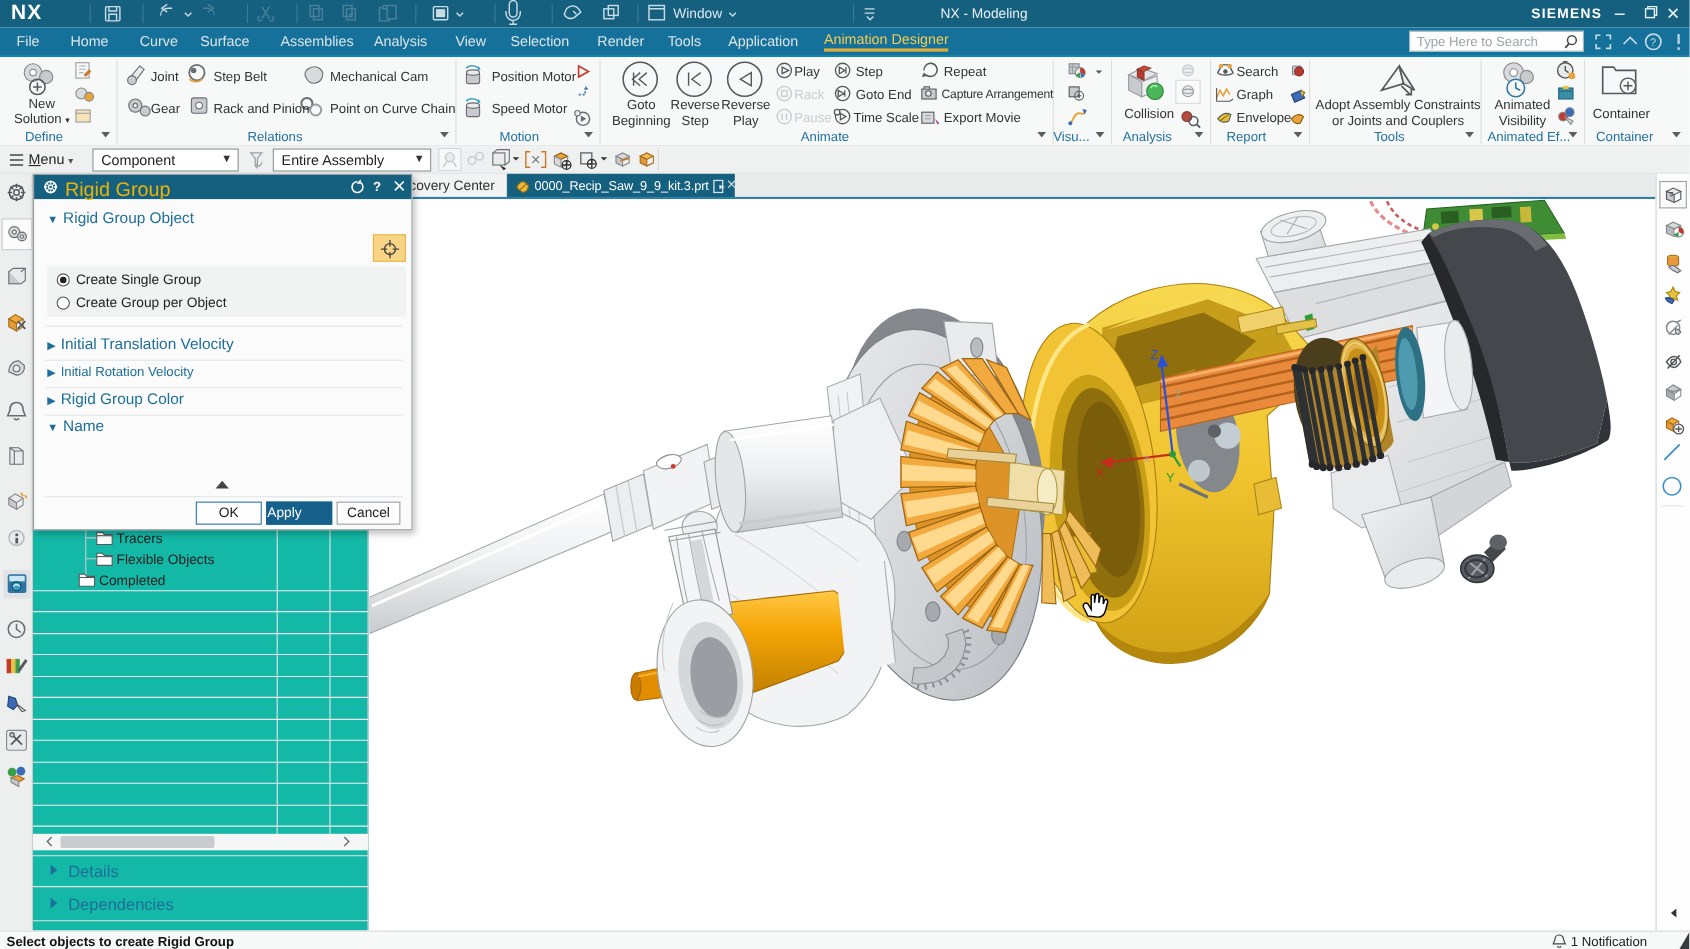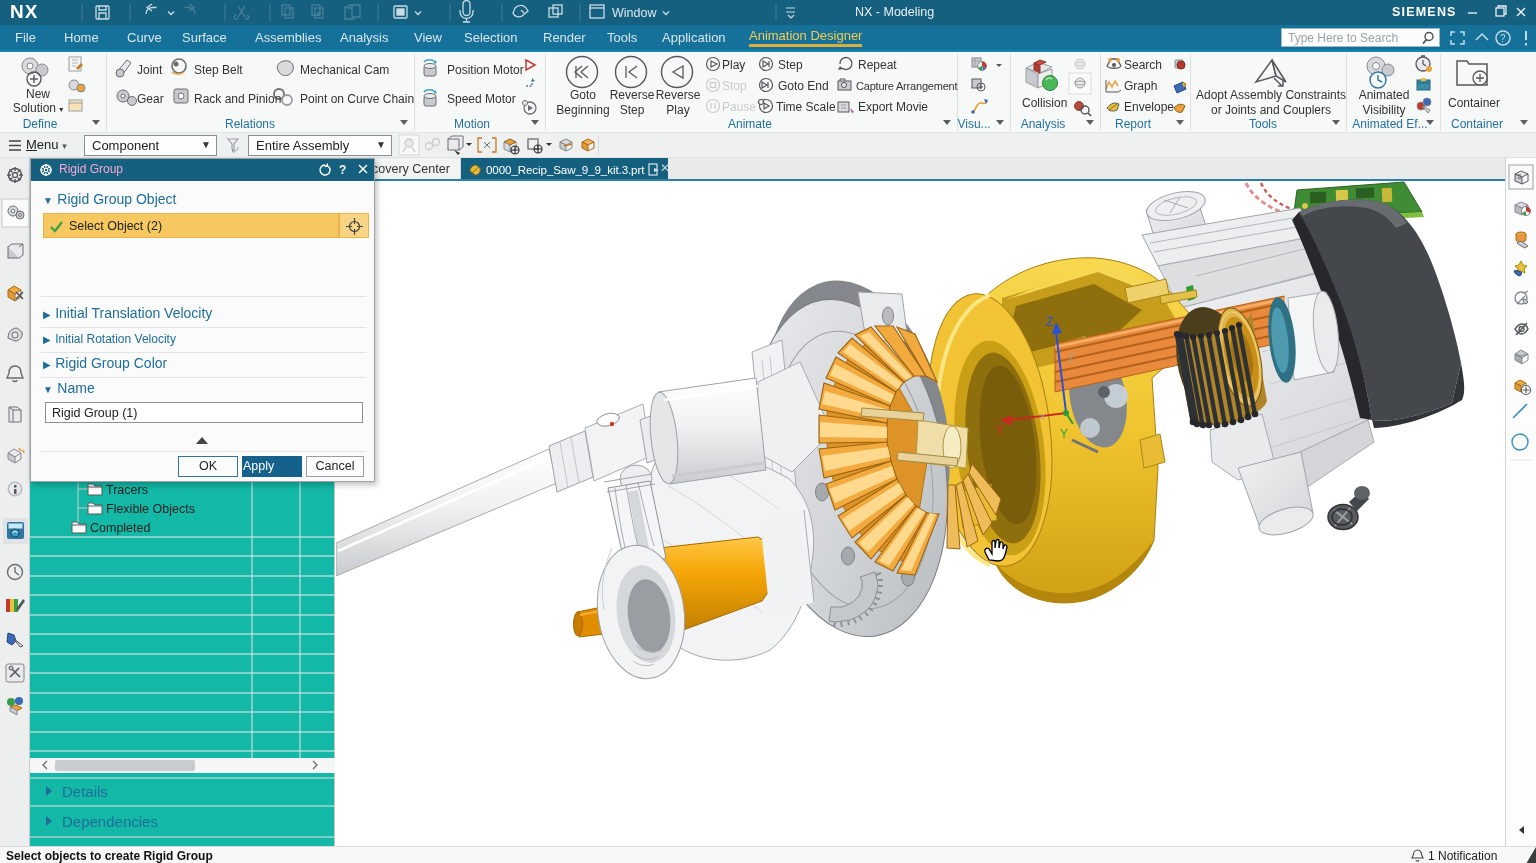--- a/index.html
+++ b/index.html
@@ -213,21 +213,21 @@
         <path d="M217 30l5 3-5 3zM223 30v6"></path>
    <circle cx="221" cy="54" r="6.5"></circle>
         <path d="M219 51l5 3-5 3z"></path>
         <circle cx="216" cy="50" r="2.5" fill="#F7F8F8"></circle>
   </g>
  </svg>
  <div class="ritem" style="left:553px;top:36px;width:60px;text-align:center;line-height:15px;">Goto<br>Beginning</div>
  <div class="ritem" style="left:607px;top:36px;width:50px;text-align:center;line-height:15px;">Reverse<br>Step</div>
  <div class="ritem" style="left:655px;top:36px;width:46px;text-align:center;line-height:15px;">Reverse<br>Play</div>
  <div class="ritem" style="left:722px;top:6px;">Play</div>
- <div class="ritem" style="left:722px;top:27px;color:#C9CCCE;">Stop</div>
+ <div class="ritem" style="left:722px;top:27px;color:#C9CCCE;">Rack</div>
  <div class="ritem" style="left:722px;top:48px;color:#C9CCCE;">Pause</div>
  <div class="ritem" style="left:778px;top:6px;">Step</div>
  <div class="ritem" style="left:778px;top:27px;">Goto End</div>
  <div class="ritem" style="left:776px;top:48px;">Time Scale</div>
  <svg class="abs" style="left:836px;top:4px" width="20" height="62" viewBox="0 0 20 62">
   <path d="M4 8a6 6 0 1 1 2 4" fill="none" stroke="#56595C" stroke-width="1.4"></path>
       <path d="M2 14l2-4 3 3z" fill="#56595C"></path>
   <rect x="2" y="25" width="13" height="9" fill="#C8CACD" stroke="#56595C"></rect>
       <path d="M4 25v-2h5v2" fill="none" stroke="#56595C"></path>
       <circle cx="8" cy="29" r="2.5" fill="#E8EAEB" stroke="#56595C"></circle>
@@ -889,50 +889,52 @@
  <div class="abs" style="left:1428px;top:2px;color:#222;">1 Notification</div>
  <div class="abs" style="left:1526px;top:0px;width:10px;height:17px;background:#3A3D40;clip-path:polygon(100% 0,100% 100%,0 100%);"></div>
 </div>
 <div id="dialog">
  <div class="abs" style="left:0;top:0;width:343px;height:22px;background:#15607F;">
   <svg class="abs" style="left:8px;top:4px" width="14" height="14" viewBox="0 0 14 14">
         <circle cx="7" cy="7" r="5" fill="none" stroke="#fff" stroke-width="1.4"></circle>
         <circle cx="7" cy="7" r="1.8" fill="none" stroke="#fff" stroke-width="1.2"></circle>
         <path d="M7 1v3M7 10v3M1 7h3M10 7h3M3 3l2 2M9 9l2 2M11 3L9 5M5 9l-2 2" stroke="#fff" stroke-width="1.2"></path>
       </svg>
-  <span style="position:absolute;left:28px;top:3px;color:#f9a8d4;font-size:12px;">Rigid Group</span>
+  <span style="position:absolute;left:28px;top:3px;color:#eab308;font-size:18px;">Rigid Group</span>
   <svg class="abs" style="left:286px;top:4px" width="54" height="14" viewBox="0 0 54 14">
    <path d="M8 2a5 5 0 1 0 3 1" fill="none" stroke="#fff" stroke-width="1.4"></path>
         <path d="M11 0v4H7z" fill="#fff"></path>
    <text x="22" y="11" font-size="12" fill="#fff" font-weight="bold">?</text>
    <path d="M42 2l8 8M50 2l-8 8" stroke="#fff" stroke-width="1.5"></path>
   </svg>
  </div>
  <div class="abs" style="left:12px;top:31px;"><span style="color:#1E6E99;font-size:10px;">▼</span>&nbsp;<span class="bluehead" style="font-size:14px;">Rigid Group Object</span></div>
- <div class="abs" style="left:12px;top:54px;width:296px;height:25px;background:#F6C85F;border:1px solid #E8B44A;">
-  <svg class="abs" style="left:5px;top:5px" width="15" height="15" viewBox="0 0 15 15">
-        <path d="M2 8l4 4 7-9" fill="none" stroke="#3AA045" stroke-width="2.2"></path>
-      </svg>
-  <span style="position:absolute;left:25px;top:5px;font-size:12.5px;color:#222;">Select Object (2)</span>
- </div>
  <div class="abs" style="left:308px;top:54px;width:30px;height:25px;background:#F8D584;border:1px solid #E8B44A;">
   <svg class="abs" style="left:6px;top:4px" width="17" height="17" viewBox="0 0 17 17">
         <circle cx="8.5" cy="8.5" r="5" fill="none" stroke="#444" stroke-width="1.2"></circle>
         <path d="M8.5 0v6M8.5 11v6M0 8.5h6M11 8.5h6" stroke="#444" stroke-width="1.2"></path>
       </svg>
+ </div>
+ <div class="abs" style="left:12px;top:83px;width:326px;height:46px;background:#F1F2F2;">
+  <svg class="abs" style="left:8px;top:6px" width="13" height="13" viewBox="0 0 13 13">
+        <circle cx="6.5" cy="6.5" r="5.5" fill="#fff" stroke="#555"></circle>
+        <circle cx="6.5" cy="6.5" r="3" fill="#222"></circle>
+      </svg>
+  <span style="position:absolute;left:26px;top:5px;font-size:12.5px;color:#222;">Create Single Group</span>
+  <svg class="abs" style="left:8px;top:27px" width="13" height="13" viewBox="0 0 13 13">
+        <circle cx="6.5" cy="6.5" r="5.5" fill="#fff" stroke="#555"></circle>
+      </svg>
+  <span style="position:absolute;left:26px;top:26px;font-size:12.5px;color:#222;">Create Group per Object</span>
  </div>
  <div class="dsep" style="top:137px"></div>
  <div class="abs" style="left:12px;top:145px;"><span style="color:#1E6E99;font-size:10px;">▶</span>&nbsp;<span class="bluehead" style="font-size:14px;">Initial Translation Velocity</span></div>
  <div class="dsep" style="top:168px"></div>
  <div class="abs" style="left:12px;top:170px;"><span style="color:#1E6E99;font-size:10px;">▶</span>&nbsp;<span class="bluehead" style="font-size:12px;margin-top:36px;">Initial Rotation Velocity</span></div>
  <div class="dsep" style="top:193px"></div>
  <div class="abs" style="left:12px;top:195px;"><span style="color:#1E6E99;font-size:10px;">▶</span>&nbsp;<span class="bluehead" style="font-size:14px;">Rigid Group Color</span></div>
  <div class="dsep" style="top:218px"></div>
  <div class="abs" style="left:12px;top:220px;"><span style="color:#1E6E99;font-size:10px;">▼</span>&nbsp;<span class="bluehead" style="font-size:14px;">Name</span></div>
- <div class="abs" style="left:14px;top:243px;width:318px;height:21px;background:#fff;border:1px solid #8A9196;">
-  <span style="position:absolute;left:6px;top:3px;font-size:12.5px;color:#222;">Rigid Group (1)</span>
- </div>
  <div class="abs" style="left:165px;top:278px;width:0;height:0;border-left:6px solid transparent;border-right:6px solid transparent;border-bottom:7px solid #444;"></div>
  <div class="dsep" style="top:292px"></div>
  <div class="abs" style="left:147px;top:297px;width:60px;height:21px;background:#FDFDFD;border:1px solid #2E75A0;text-align:center;font-size:12.5px;color:#222;line-height:19px;">OK</div>
  <div class="abs" style="left:211px;top:297px;width:60px;height:21px;background:#15618C;border:1px solid #15618C;text-align:left;font-size:12.5px;color:#fff;line-height:19px;">Apply</div>
  <div class="abs" style="left:275px;top:297px;width:58px;height:21px;background:#FDFDFD;border:1px solid #9B9FA3;text-align:center;font-size:12.5px;color:#222;line-height:19px;">Cancel</div>
 </div>
 
 </body></html>

